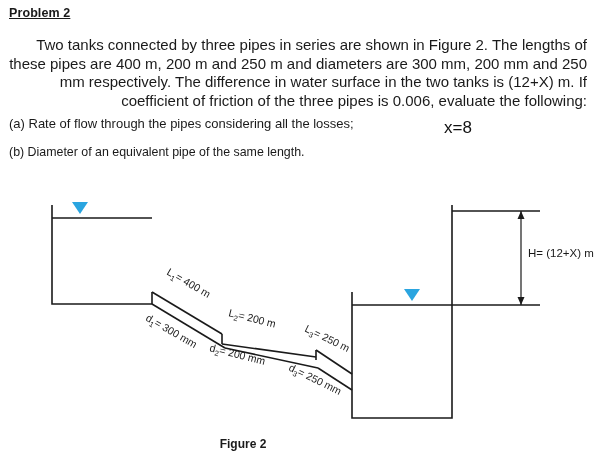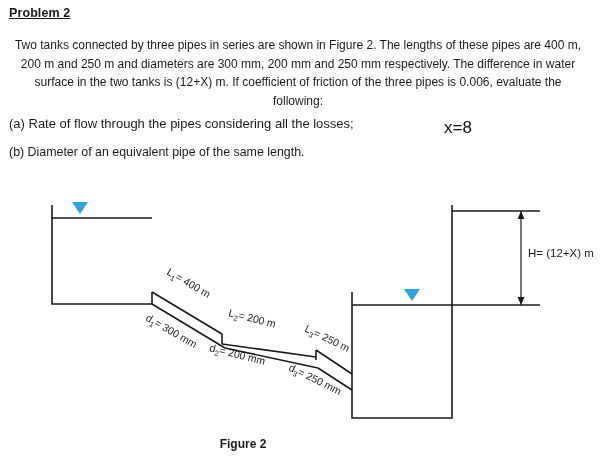--- a/index.html
+++ b/index.html
@@ -27,23 +27,23 @@
     font-size: 12.5px;
     font-weight: bold;
     text-decoration: underline;
     letter-spacing: 0.1px;
   }
   .para {
     position: absolute;
     left: 9px;
     top: 36px;
     width: 578px;
-    font-size: 12px;
+    font-size: 15px;
     line-height: 18.6px;
-    text-align: center;
+    text-align: right;
   }
   .qa {
     position: absolute;
     left: 9px;
     top: 116px;
     font-size: 13px;
   }
   .qb {
     position: absolute;
     left: 9px;

